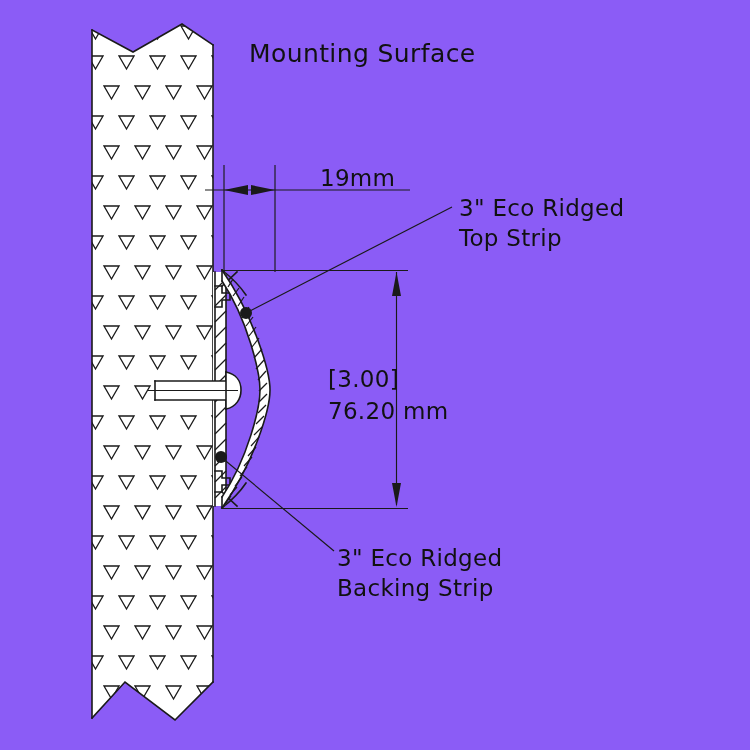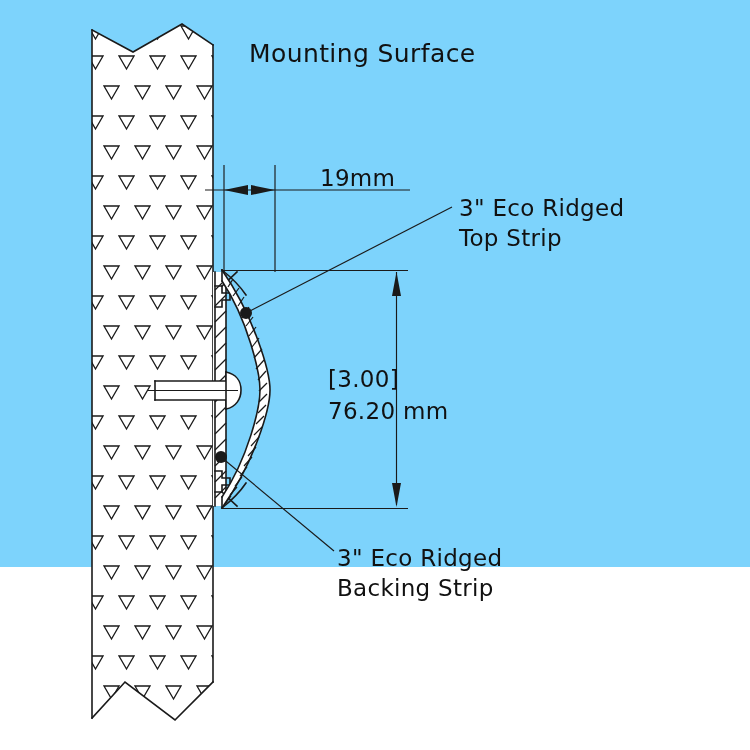--- a/index.html
+++ b/index.html
@@ -9,22 +9,22 @@
   }
   body {
     width: 750px;
     height: 750px;
     font-family: "Liberation Sans", sans-serif;
     overflow: hidden;
   }
   #drawing-root {
     position: relative;
     width: 750px;
-    height: 567px;
-    background: #7dd3fc;
+    height: 750px;
+    background: #8b5cf6;
   }
   svg.dwg {
     position: absolute;
     top: 0;
     left: 0;
     width: 750px;
     height: 750px;
     display: block;
   }
   .ln {

